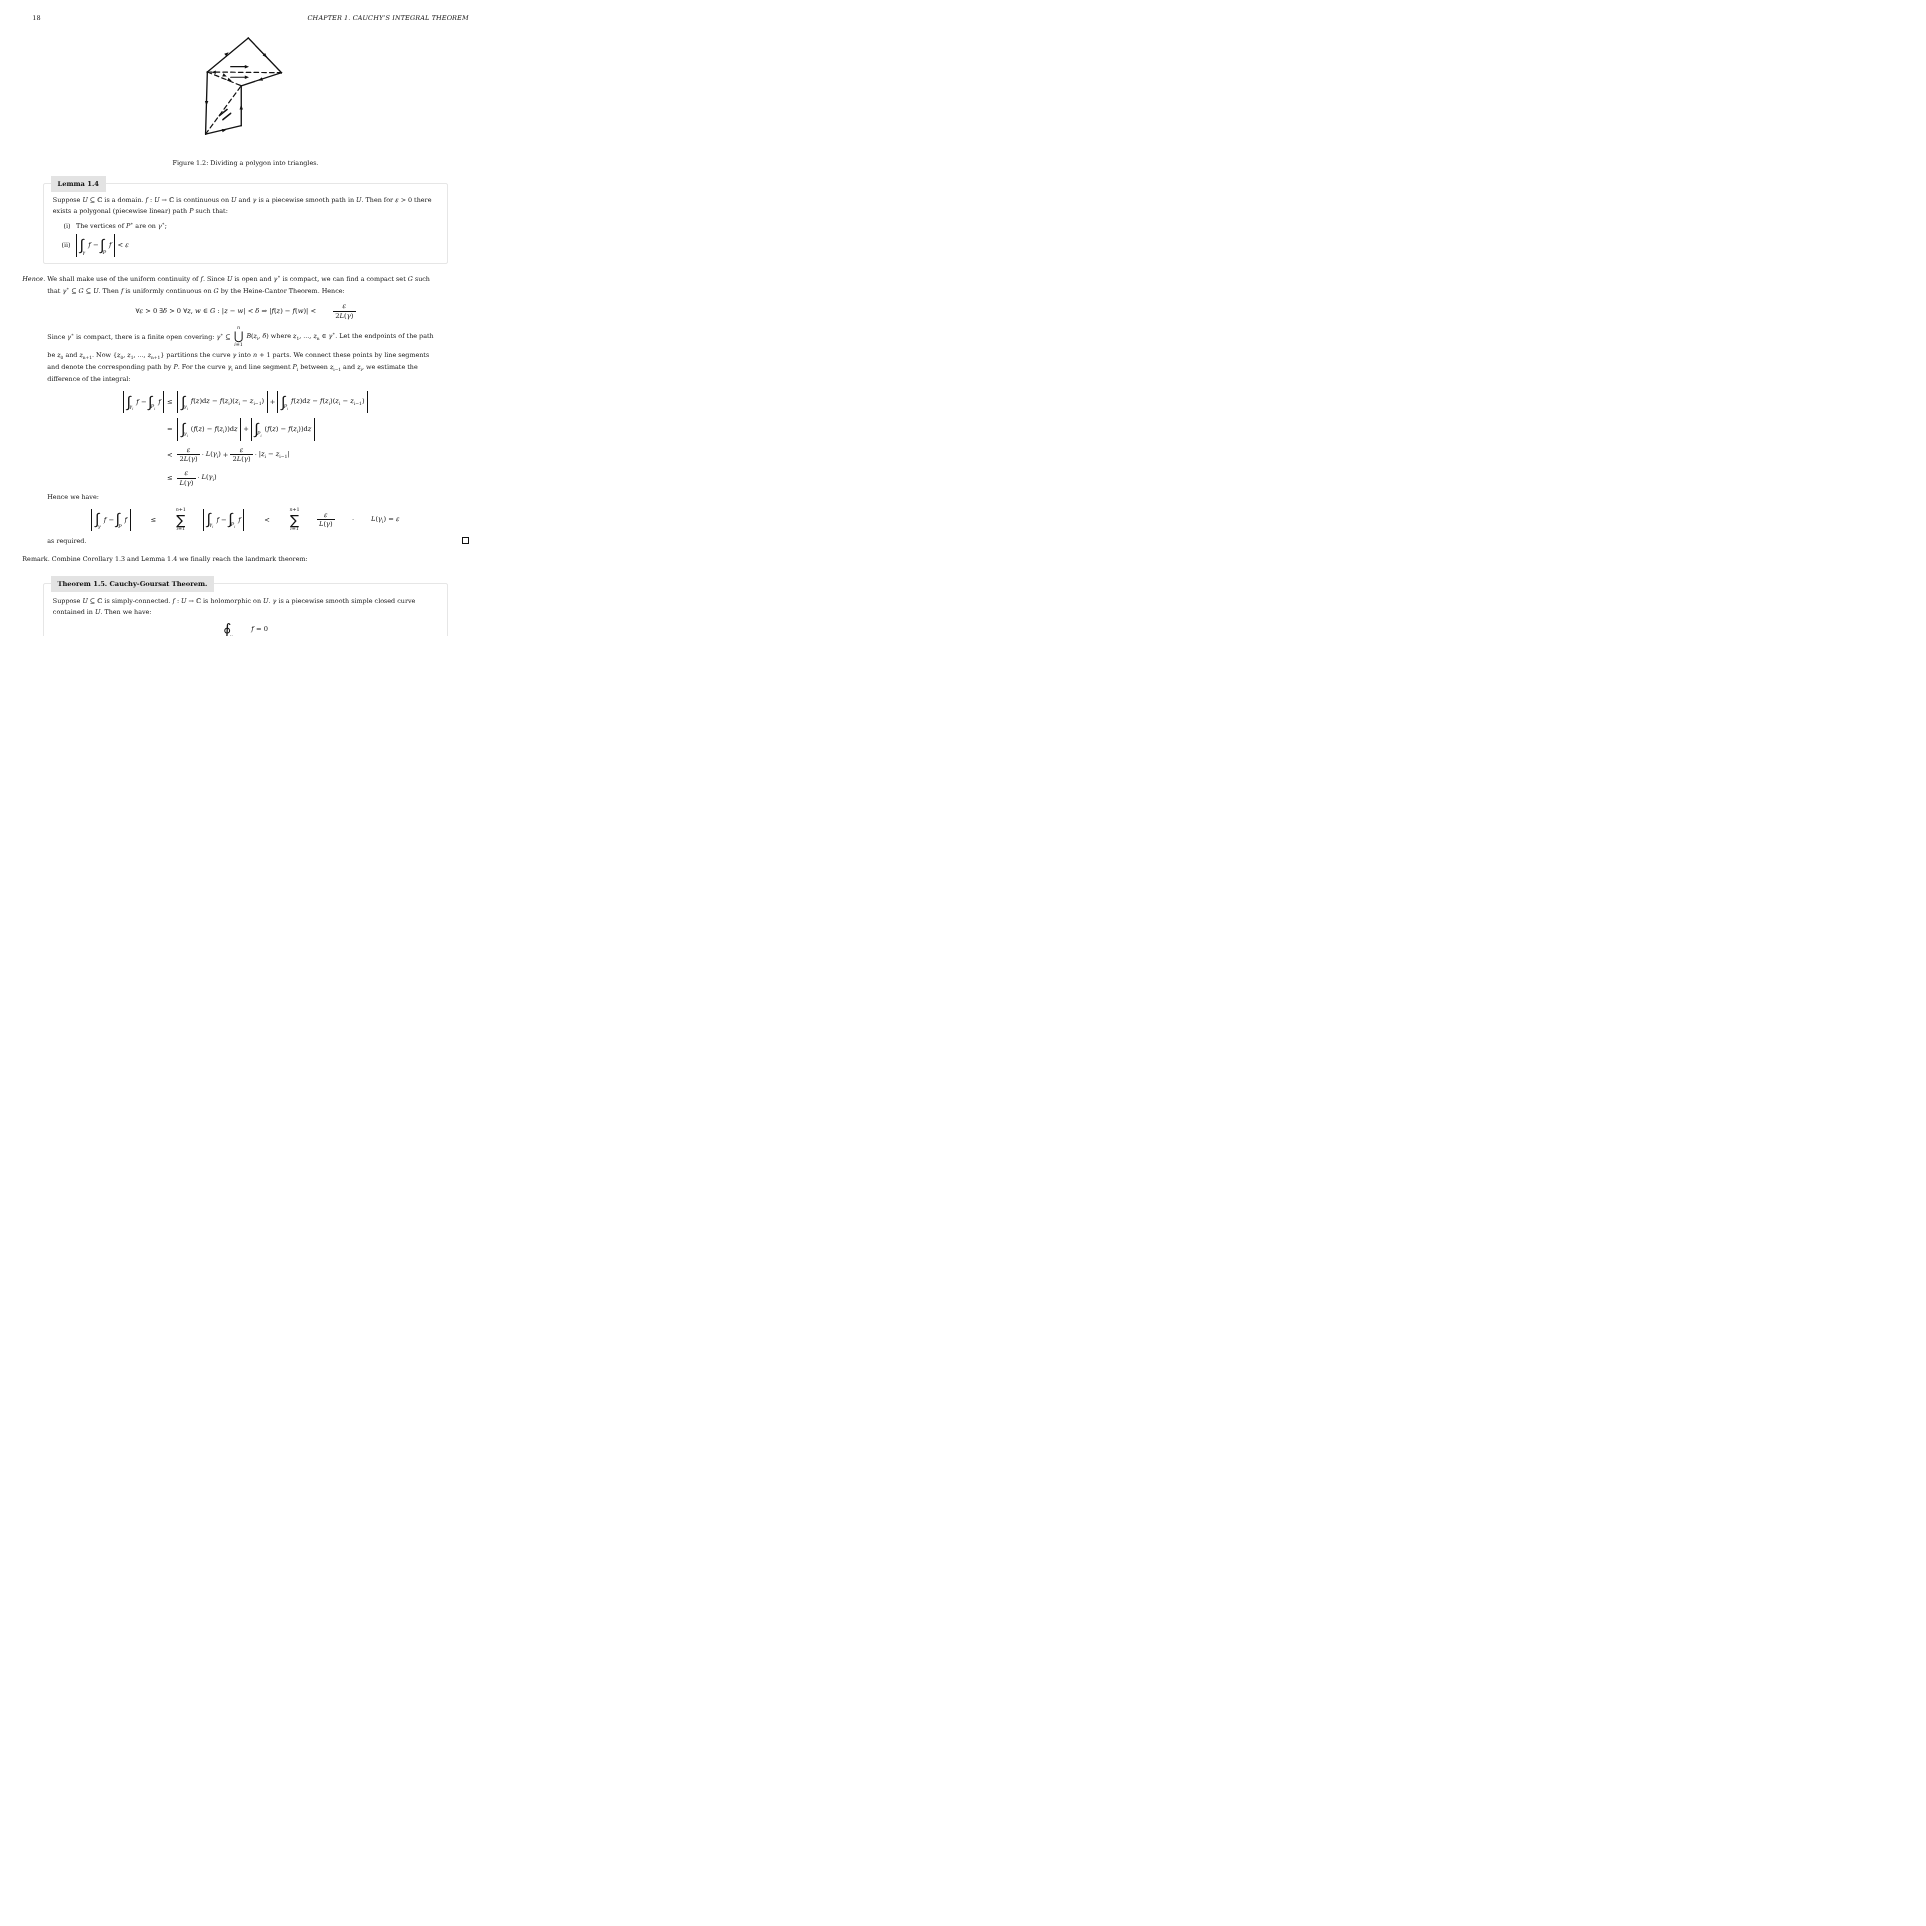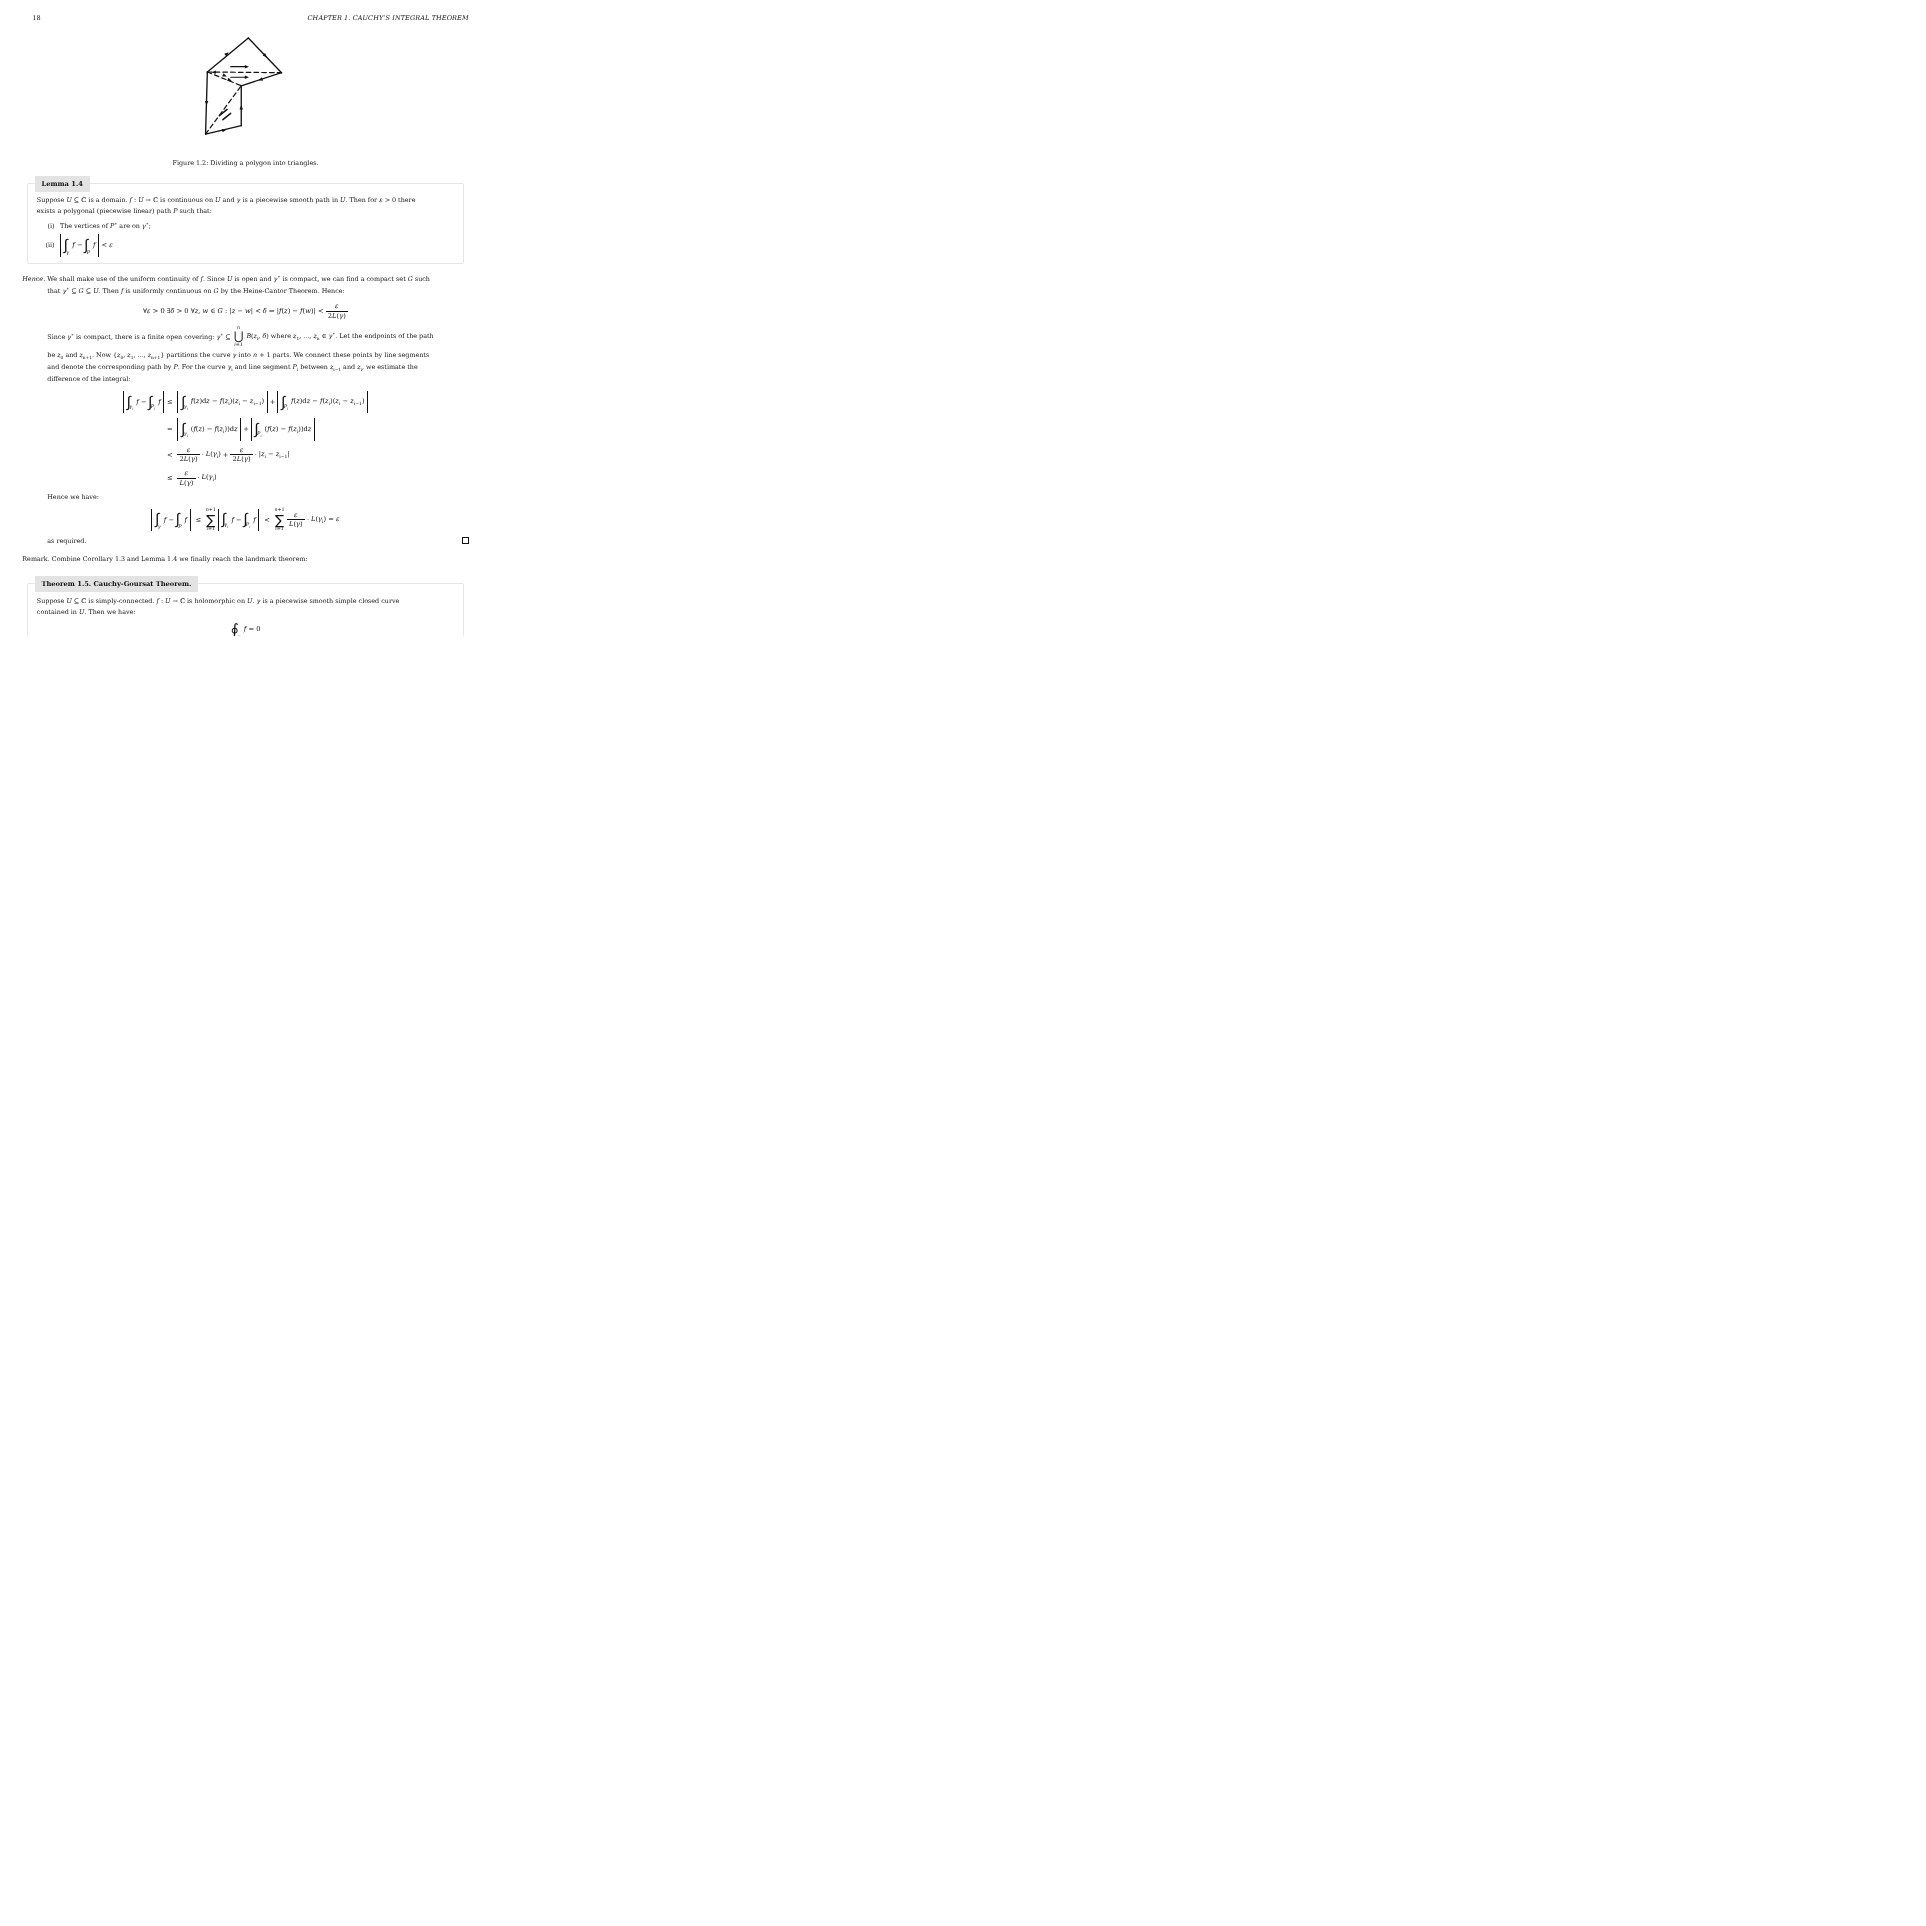--- a/index.html
+++ b/index.html
@@ -13,21 +13,21 @@
   
   .hdr { display:flex; justify-content:space-between; align-items:baseline; font-size:6.5px;margin-left:10px; }
   .hdr .ch { font-style:italic; letter-spacing:0.1px; }
 
   
   .figwrap { text-align:center; margin-top:8.5px; }
   svg.fig { width:123px; height:106px; }
   .caption { margin-top:20px; }
 
   
-  .mathbox { border:1px solid #e6e6e6; border-radius:2px; margin:0 5px; padding:0 8.5px 6.2px 8.5px; }
+  .mathbox { border:1px solid #e6e6e6; border-radius:2px; margin:0 21px; padding:0 8.5px 6.2px 8.5px; }
   .boxtitle { display:inline-block; position:relative; top:-7.7px; margin-bottom:-7.7px; margin-left:-2.3px;
               background:#e3e3e3; font-weight:bold; font-size:6.7px; padding:3.9px 7px; }
   .tline { line-height:1.72; white-space:nowrap; }
   .mv { font-style:italic; }
 
   .item { display:flex; align-items:center; margin-top:3.9px; }
   .item .ilabel { flex:none; width:17.7px; text-align:right; margin-right:5.4px; }
 
   
   .eq { display:flex; align-items:center; gap:2.3px; font-size:6.7px; line-height:1.1; }
@@ -44,21 +44,21 @@
   .opchar { font-family:"DejaVu Sans",sans-serif; line-height:.95; }
   .sumchar { font-size:13.5px; }
   .unionchar { font-size:11.6px; }
   .ointchar { font-size:16px; }
   sub { font-size:68%; }
   sup { font-size:68%; }
 
   
   .proof { margin-top:9.2px; padding-left:25px; }
   .plabel { display:inline-block; width:25px; margin-left:-25px; font-style:italic; }
-  .disp { display:flex; justify-content:center; align-items:center; gap:2px; margin:5px 0 5px -25px; font-size:6.7px; }
+  .disp { display:flex; justify-content:center; align-items:center; gap:17px; margin:5px 0 5px -25px; font-size:6.7px; }
   .p2l1 { display:flex; align-items:center; gap:3.1px; white-space:nowrap; margin:1.5px 0 2.3px 0; line-height:1.2; }
 
   .align-eq { display:grid; grid-template-columns:max-content max-content; justify-content:center;
               align-items:center; row-gap:5px; margin:6.2px 0 4.6px -25px; font-size:6.7px; }
   .aleft  { justify-self:end; display:flex; align-items:center; gap:1.9px; }
   .aright { justify-self:start; display:flex; align-items:center; gap:1.9px; }
   .rel { margin:0 2.7px; }
 
   .qedline { display:flex; justify-content:space-between; margin-top:3.9px; }
   .qed { width:5px; height:5px; border:0.7px solid #121212; }

